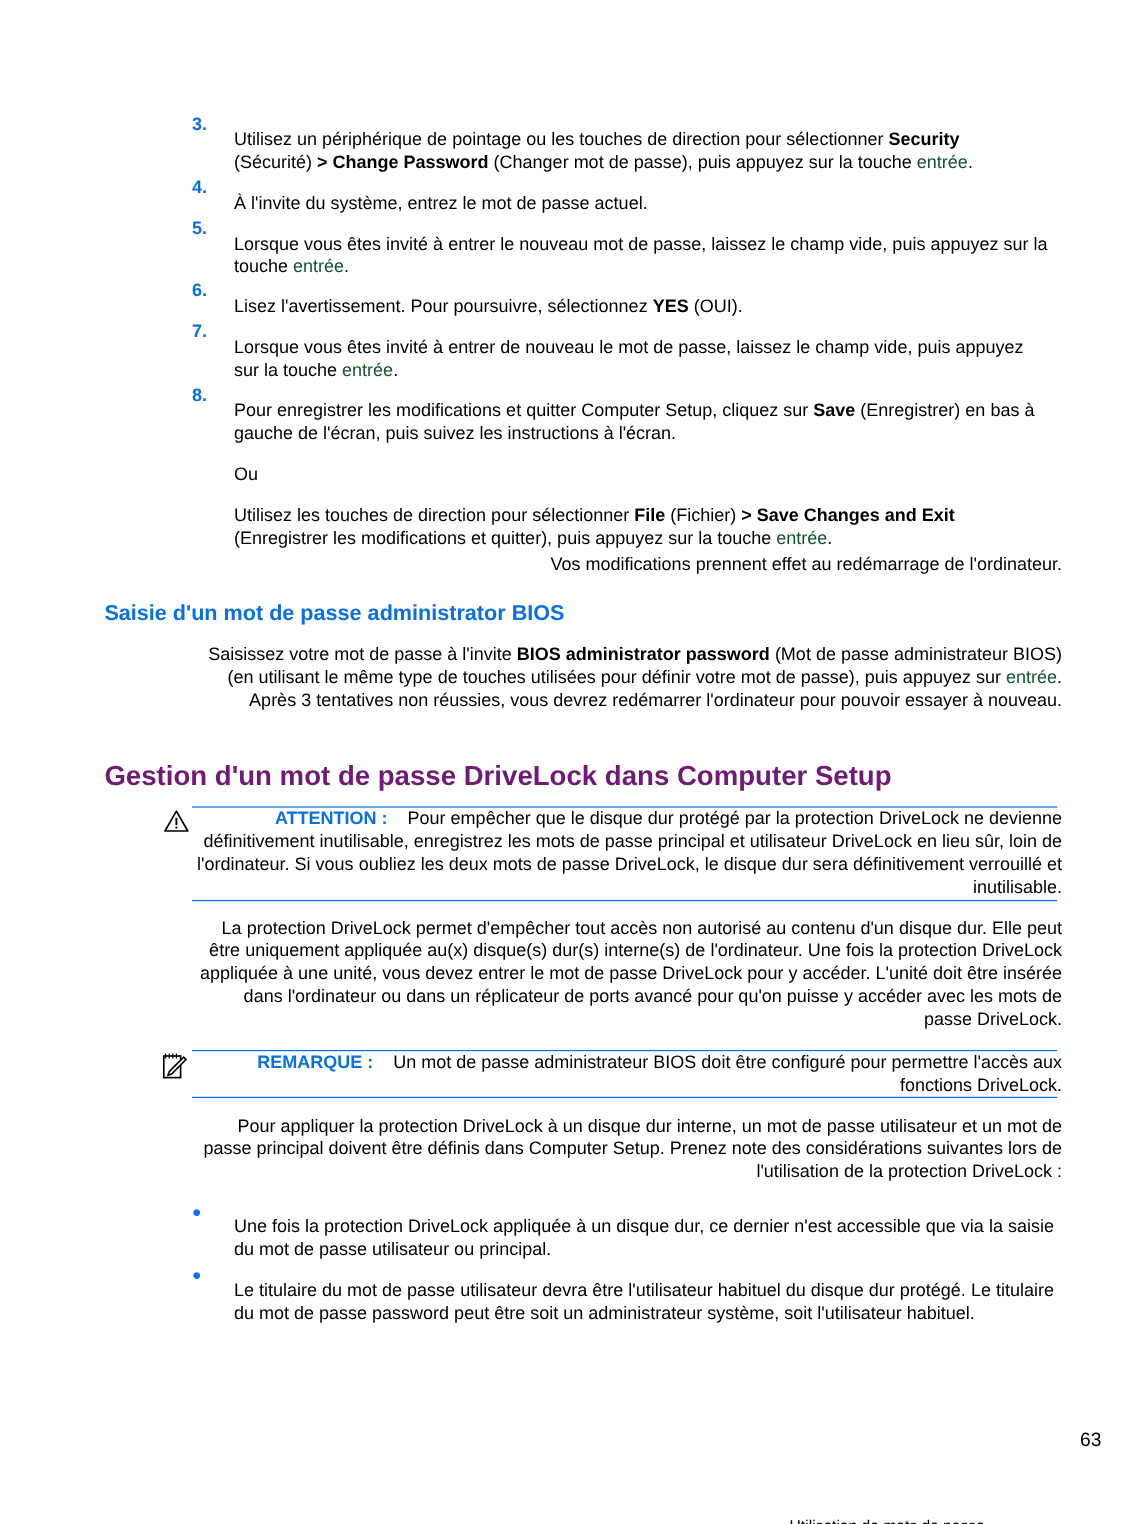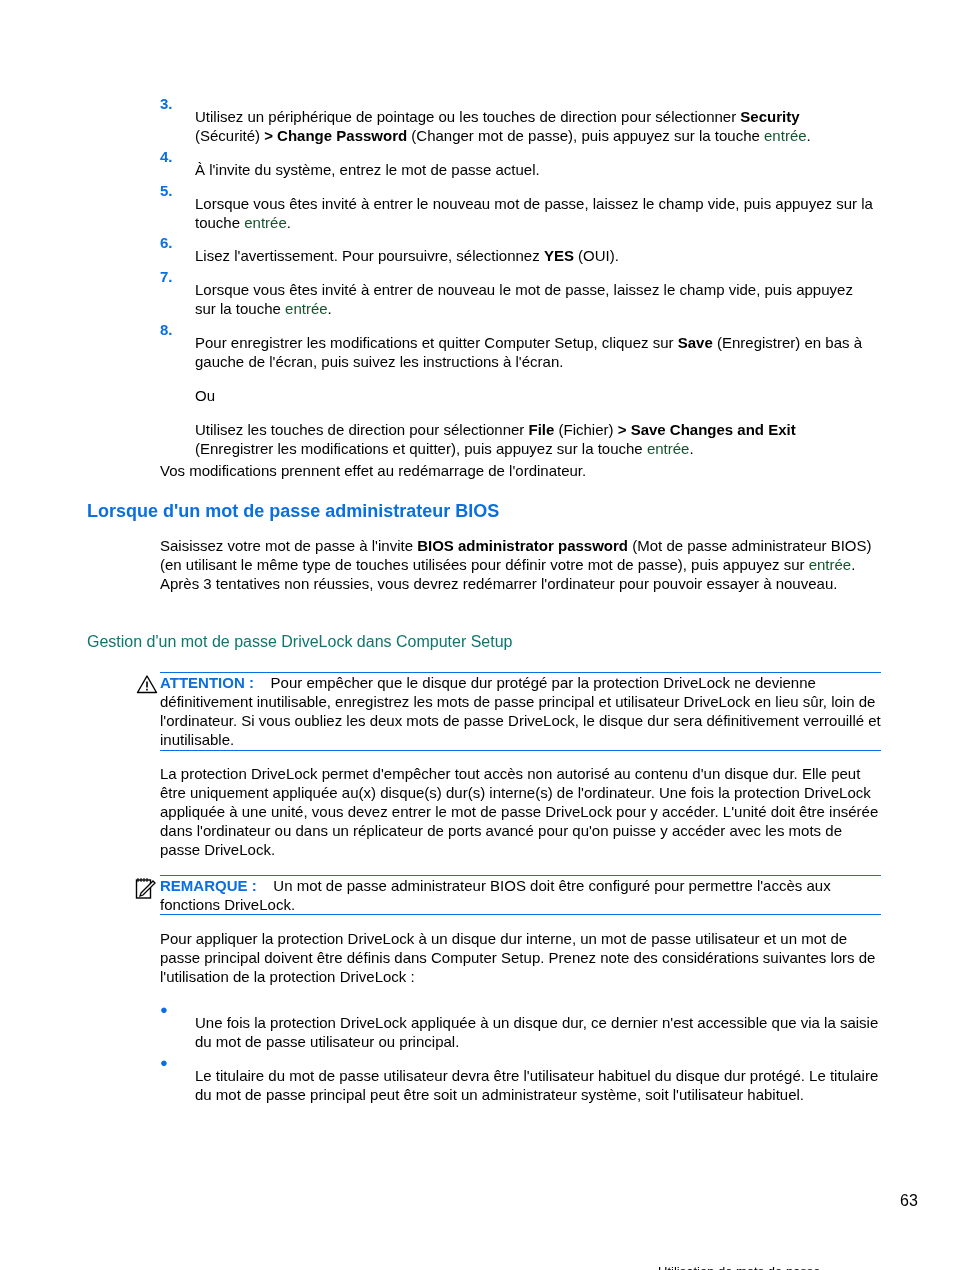--- a/index.html
+++ b/index.html
@@ -1,27 +1,27 @@
 <!DOCTYPE html>
 <html><head>
 <meta charset="utf-8">
 <style>
   html, body { margin: 0; padding: 0; background: #ffffff; }
   body {
     width: 954px; height: 1270px; position: relative; overflow: hidden;
     font-family: "Liberation Sans", sans-serif; font-size: 15px; color: #000;
   }
   .abs { position: absolute; }
-  .p { line-height: 19px; }
+  .p { line-height: 19px; text-align: right; }
   .blue { color: #14532d; }
   .num { color: #0a6fe0; font-weight: bold; position: absolute; left: 160px; }
   .step-text { position: absolute; left: 195px; width: 690px; line-height: 19px; margin-top: 12px; }
   b { font-weight: bold; }
   .h2 { color: #0a6fe0; font-weight: bold; font-size: 18px; }
-  .h1 { color: #0f766e; font-weight: normal; font-size: 16px; }
+  .h1 { color: #701a75; font-weight: bold; font-size: 23px; }
   .rule { position: absolute; height: 1px; background: #0a6fe0; left: 160px; width: 721px; }
   .label { color: #0a6fe0; font-weight: bold; }
   .bullet { position: absolute; left: 160px; color: #0a6fe0; font-size: 13px; }
 </style>
 </head>
 <body>
 
 <div>
   <span class="num" style="top:95px">3.</span>
   <div class="step-text" style="top:95px"><span>Utilisez un périphérique de pointage ou les touches de direction pour sélectionner </span><b>Security</b><br><span>(Sécurité) </span><b>&gt; Change Password</b><span> (Changer mot de passe), puis appuyez sur la touche </span><span class="blue">entrée</span><span>.</span></div>
@@ -51,21 +51,21 @@
   <span class="num" style="top:321px">8.</span>
   <div class="step-text" style="top:321px"><span>Pour enregistrer les modifications et quitter Computer Setup, cliquez sur </span><b>Save</b><span> (Enregistrer) en bas à gauche de l'écran, puis suivez les instructions à l'écran.</span></div>
 </div>
 
 <div class="step-text" style="top:374px">Ou</div>
 
 <div class="step-text" style="top:408px; width:660px"><span>Utilisez les touches de direction pour sélectionner </span><b>File</b><span> (Fichier) </span><b>&gt; Save Changes and Exit</b><br><span> (Enregistrer les modifications et quitter), puis appuyez sur la touche </span><span class="blue">entrée</span><span>.</span></div>
 
 <div class="abs p" style="top:461px; left:160px; width:725px">Vos modifications prennent effet au redémarrage de l'ordinateur.</div>
 
-<div class="abs h2" style="top:501px; left:87px">Lorsque d'un mot de passe administrateur BIOS</div>
+<div class="abs h2" style="top:501px; left:87px">Saisie d'un mot de passe administrator BIOS</div>
 <div class="abs p" style="top:536px; left:160px; width:725px"><span>Saisissez votre mot de passe à l'invite </span><b>BIOS administrator password</b><span> (Mot de passe administrateur BIOS) (en utilisant le même type de touches utilisées pour définir votre mot de passe), puis appuyez sur </span><span class="blue">entrée</span><span>. Après 3 tentatives non réussies, vous devrez redémarrer l'ordinateur pour pouvoir essayer à nouveau.</span></div>
 
 <div class="abs h1" style="top:633px; left:87px">Gestion d'un mot de passe DriveLock dans Computer Setup</div>
 
 <div class="rule" style="top:672px"></div>
 <div class="abs" style="top:674px; left:136px; width:22px; height:20px">
   <svg width="22" height="20" viewBox="0 0 22 20">
       <path d="M11 2 L20.5 18.5 L1.5 18.5 Z" fill="none" stroke="#000" stroke-width="1.4" stroke-linejoin="round"></path>
       <rect x="10.2" y="7.5" width="1.6" height="6" fill="#000"></rect>
       <rect x="10.2" y="14.8" width="1.6" height="1.7" fill="#000"></rect>
@@ -88,17 +88,17 @@
 <div class="rule" style="top:914px"></div>
 
 <div class="abs p" style="top:929px; left:160px; width:725px">Pour appliquer la protection DriveLock à un disque dur interne, un mot de passe utilisateur et un mot de passe principal doivent être définis dans Computer Setup. Prenez note des considérations suivantes lors de l'utilisation de la protection DriveLock :</div>
 
 <div>
   <span class="bullet" style="top:1002px">●</span>
   <div class="step-text" style="top:1001px">Une fois la protection DriveLock appliquée à un disque dur, ce dernier n'est accessible que via la saisie du mot de passe utilisateur ou principal.</div>
 </div>
 <div>
   <span class="bullet" style="top:1055px">●</span>
-  <div class="step-text" style="top:1054px">Le titulaire du mot de passe utilisateur devra être l'utilisateur habituel du disque dur protégé. Le titulaire du mot de passe principal peut être soit un administrateur système, soit l'utilisateur habituel.</div>
+  <div class="step-text" style="top:1054px">Le titulaire du mot de passe utilisateur devra être l'utilisateur habituel du disque dur protégé. Le titulaire du mot de passe password peut être soit un administrateur système, soit l'utilisateur habituel.</div>
 </div>
 
 <div class="abs" style="top:1264px; left:658px; font-size:13px">Utilisation de mots de passe</div>
 <div class="abs" style="top:1192px; left:900px; font-size:16px">63</div>
 
 </body></html>

